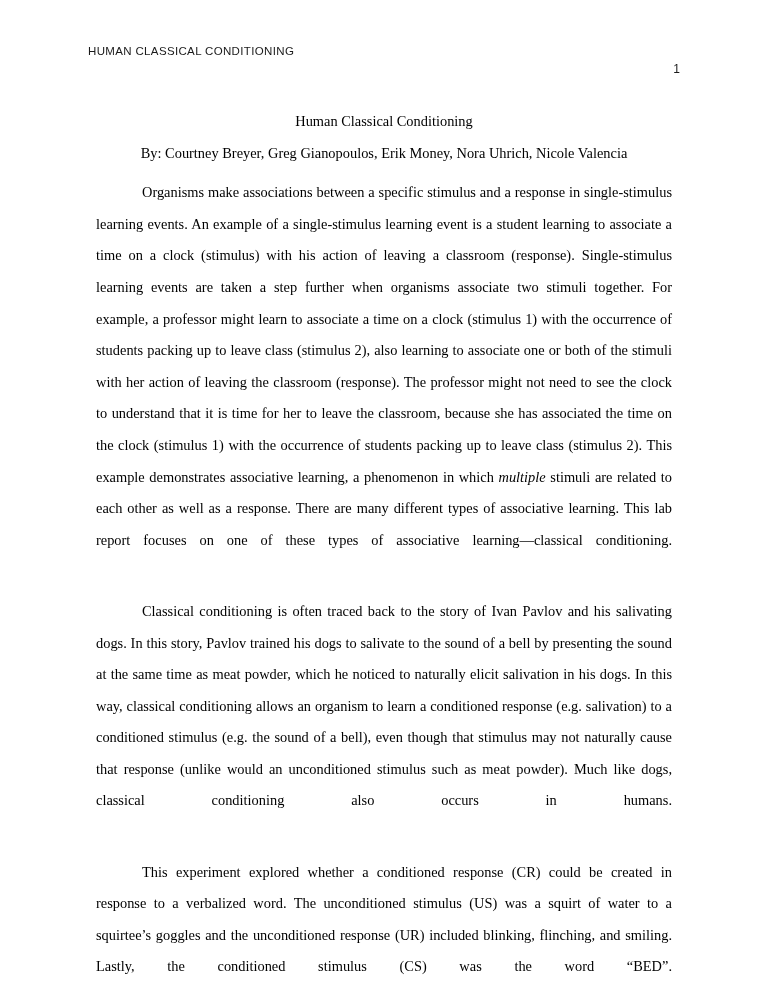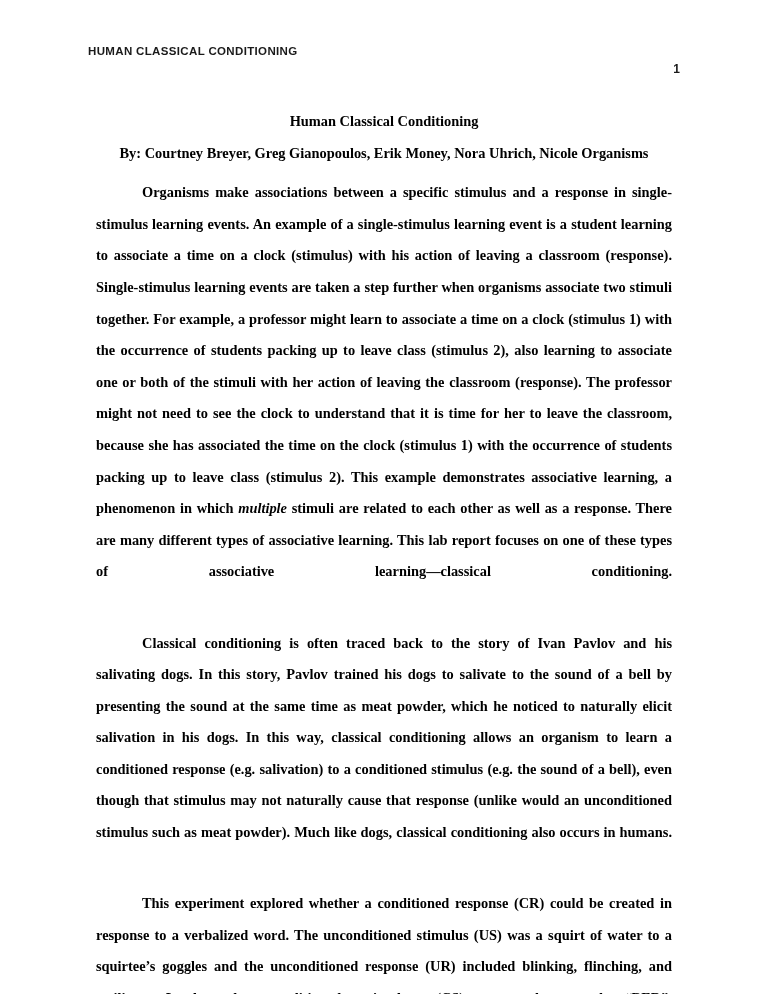--- a/index.html
+++ b/index.html
@@ -14,21 +14,20 @@
     font-family: "Liberation Serif", "DejaVu Serif", serif;
     color: #000000;
   }
 
   .page {
     position: relative;
     width: 768px;
     height: 994px;
     background: #ffffff;
     box-sizing: border-box;
-    font-weight: bold;
   }
 
   
   .running-header {
     position: absolute;
     left: 88px;
     top: 45px;
     font-family: "Liberation Sans", "DejaVu Sans", sans-serif;
     font-size: 11.5px;
     letter-spacing: 0.35px;
@@ -93,21 +92,21 @@
 <div class="page">
 
   <div class="running-header">HUMAN CLASSICAL CONDITIONING</div>
 
   <div class="page-number">1</div>
 
   <div class="doc-body">
 
     <p class="title-line">Human Classical Conditioning</p>
 
-    <p class="byline-line">By: Courtney Breyer, Greg Gianopoulos, Erik Money, Nora Uhrich, Nicole Organisms</p>
+    <p class="byline-line">By: Courtney Breyer, Greg Gianopoulos, Erik Money, Nora Uhrich, Nicole Valencia</p>
 
     <p class="para"><span>Organisms make associations between a specific stimulus and a response in single-stimulus learning events. An example of a single-stimulus learning event is a student learning to associate a time on a clock (stimulus) with his action of leaving a classroom (response). Single-stimulus learning events are taken a step further when organisms associate two stimuli together. For example, a professor might learn to associate a time on a clock (stimulus 1) with the occurrence of students packing up to leave class (stimulus 2), also learning to associate one or both of the stimuli with her action of leaving the classroom (response). The professor might not need to see the clock to understand that it is time for her to leave the classroom, because she has associated the time on the clock (stimulus 1) with the occurrence of students packing up to leave class (stimulus 2). This example demonstrates associative learning, a phenomenon in which </span><em class="italic-word">multiple</em><span> stimuli are related to each other as well as a response. There are many different types of associative learning. This lab report focuses on one of these types of associative learning—classical conditioning.</span></p>
 
     <p class="para">Classical conditioning is often traced back to the story of Ivan Pavlov and his salivating dogs. In this story, Pavlov trained his dogs to salivate to the sound of a bell by presenting the sound at the same time as meat powder, which he noticed to naturally elicit salivation in his dogs. In this way, classical conditioning allows an organism to learn a conditioned response (e.g. salivation) to a conditioned stimulus (e.g. the sound of a bell), even though that stimulus may not naturally cause that response (unlike would an unconditioned stimulus such as meat powder). Much like dogs, classical conditioning also occurs in humans.</p>
 
     <p class="para">This experiment explored whether a conditioned response (CR) could be created in response to a verbalized word. The unconditioned stimulus (US) was a squirt of water to a squirtee’s goggles and the unconditioned response (UR) included blinking, flinching, and smiling. Lastly, the conditioned stimulus (CS) was the word “BED”.</p>
 
   </div>
 </div>
 

